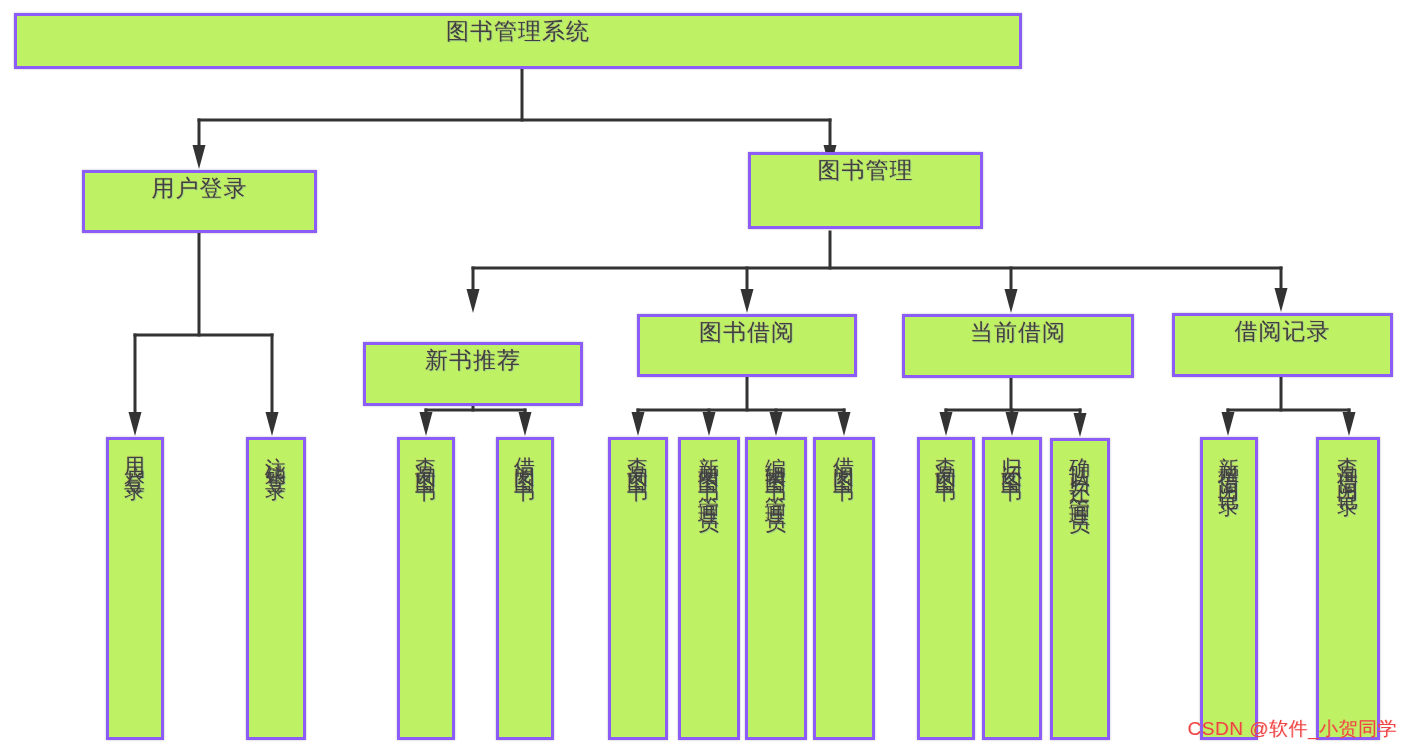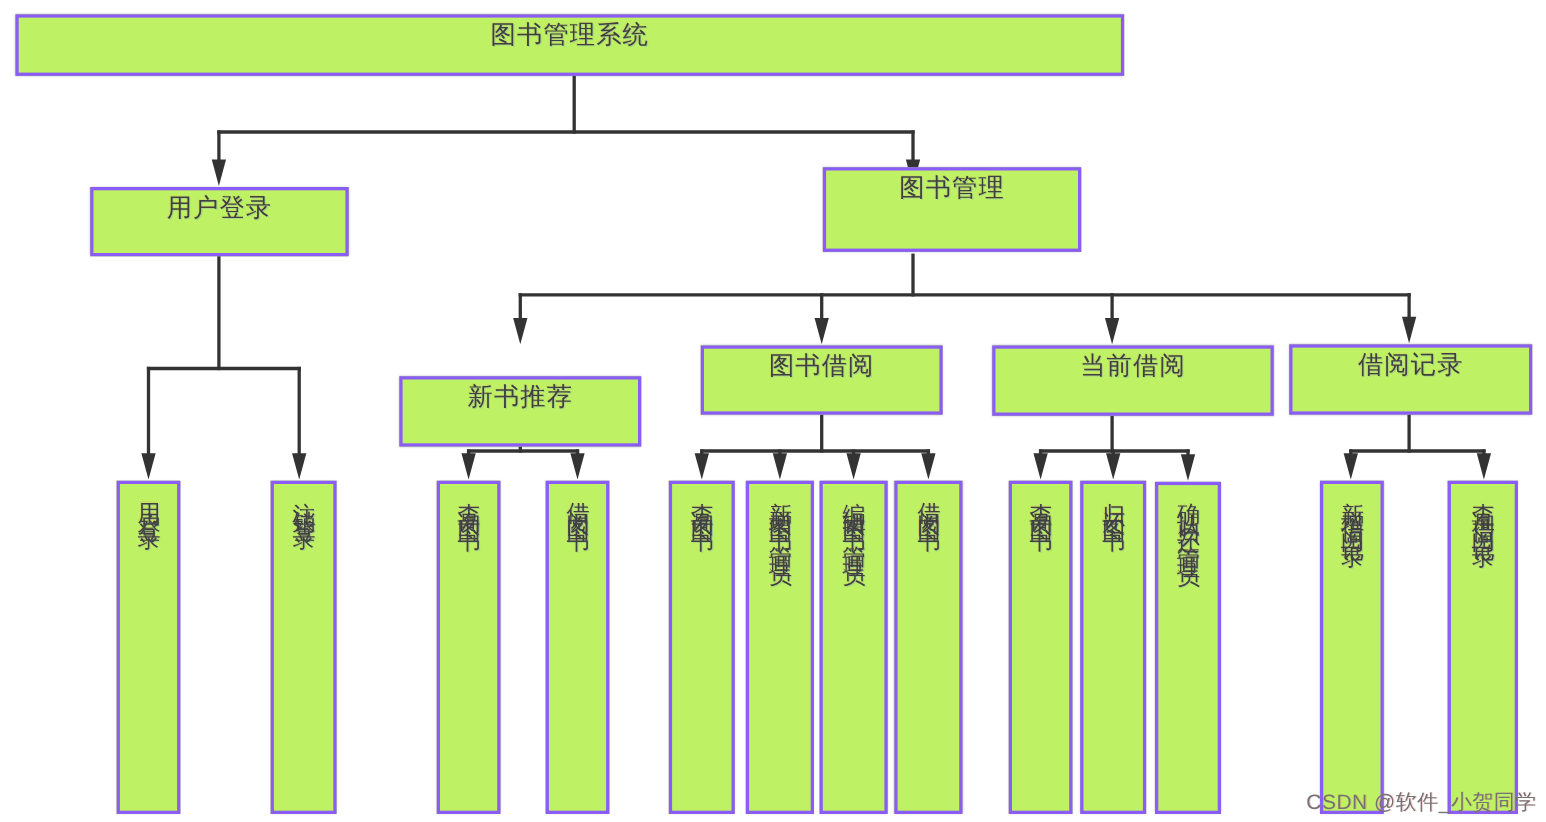--- a/index.html
+++ b/index.html
@@ -30,21 +30,21 @@
   .watermark{
     position:absolute;right:8px;bottom:5px;z-index:5;
     color:#a3a3a7;font-size:19px;letter-spacing:.5px;white-space:nowrap;
     text-shadow:1px 0 0 rgba(255,110,110,.30);
   }
 </style>
 </head>
 <body>
 
 <div id="stage" style="width: 1405px; height: 747px; background: rgb(255, 255, 255);">
-  <div class="watermark" style="color: #737373;">CSDN @软件_小贺同学</div>
+  <div class="watermark" style="color: #ef4444;">CSDN @软件_小贺同学</div>
 <svg id="connector-layer" width="1405" height="747">
       <g>
         <line x1="522" y1="68" x2="522" y2="120" stroke="#333333" stroke-width="3" stroke-linecap="square"></line>
         <line x1="199" y1="120" x2="830" y2="120" stroke="#333333" stroke-width="3" stroke-linecap="square"></line>
         <line x1="199" y1="120" x2="199" y2="154" stroke="#333333" stroke-width="3" stroke-linecap="square"></line>
         <polygon points="192.5,145 205.5,145 199,169" fill="#333333"></polygon>
         <line x1="830" y1="120" x2="830" y2="154" stroke="#333333" stroke-width="3" stroke-linecap="square"></line>
         <polygon points="823.5,145 836.5,145 830,169" fill="#333333"></polygon>
       </g>
       <g>
@@ -114,21 +114,21 @@
     </div>
     <div class="node" style="left: 712px; top: 152px; width: 235px; height: 77px; margin-left: 36px;">
       <span class="lbl">图书管理</span>
     </div>
     <div class="node" style="left: 363px; top: 314px; width: 220px; height: 64px; margin-top: 28px;">
       <span class="lbl">新书推荐</span>
     </div>
     <div class="node" style="left: 637px; top: 314px; width: 220px; height: 63px;">
       <span class="lbl">图书借阅</span>
     </div>
-    <div class="node" style="left: 902px; top: 314px; width: 256px; height: 64px;">
+    <div class="node" style="left: 902px; top: 314px; width: 232px; height: 64px;">
       <span class="lbl">当前借阅</span>
     </div>
     <div class="node" style="left: 1172px; top: 313px; width: 221px; height: 64px;">
       <span class="lbl">借阅记录</span>
     </div>
     <div class="node v" style="left: 106px; top: 437px; width: 58px; height: 303px;">
       <span class="lbl">用户登录</span>
     </div>
     <div class="node v" style="left: 246px; top: 437px; width: 60px; height: 303px;">
       <span class="lbl">注销登录</span>

